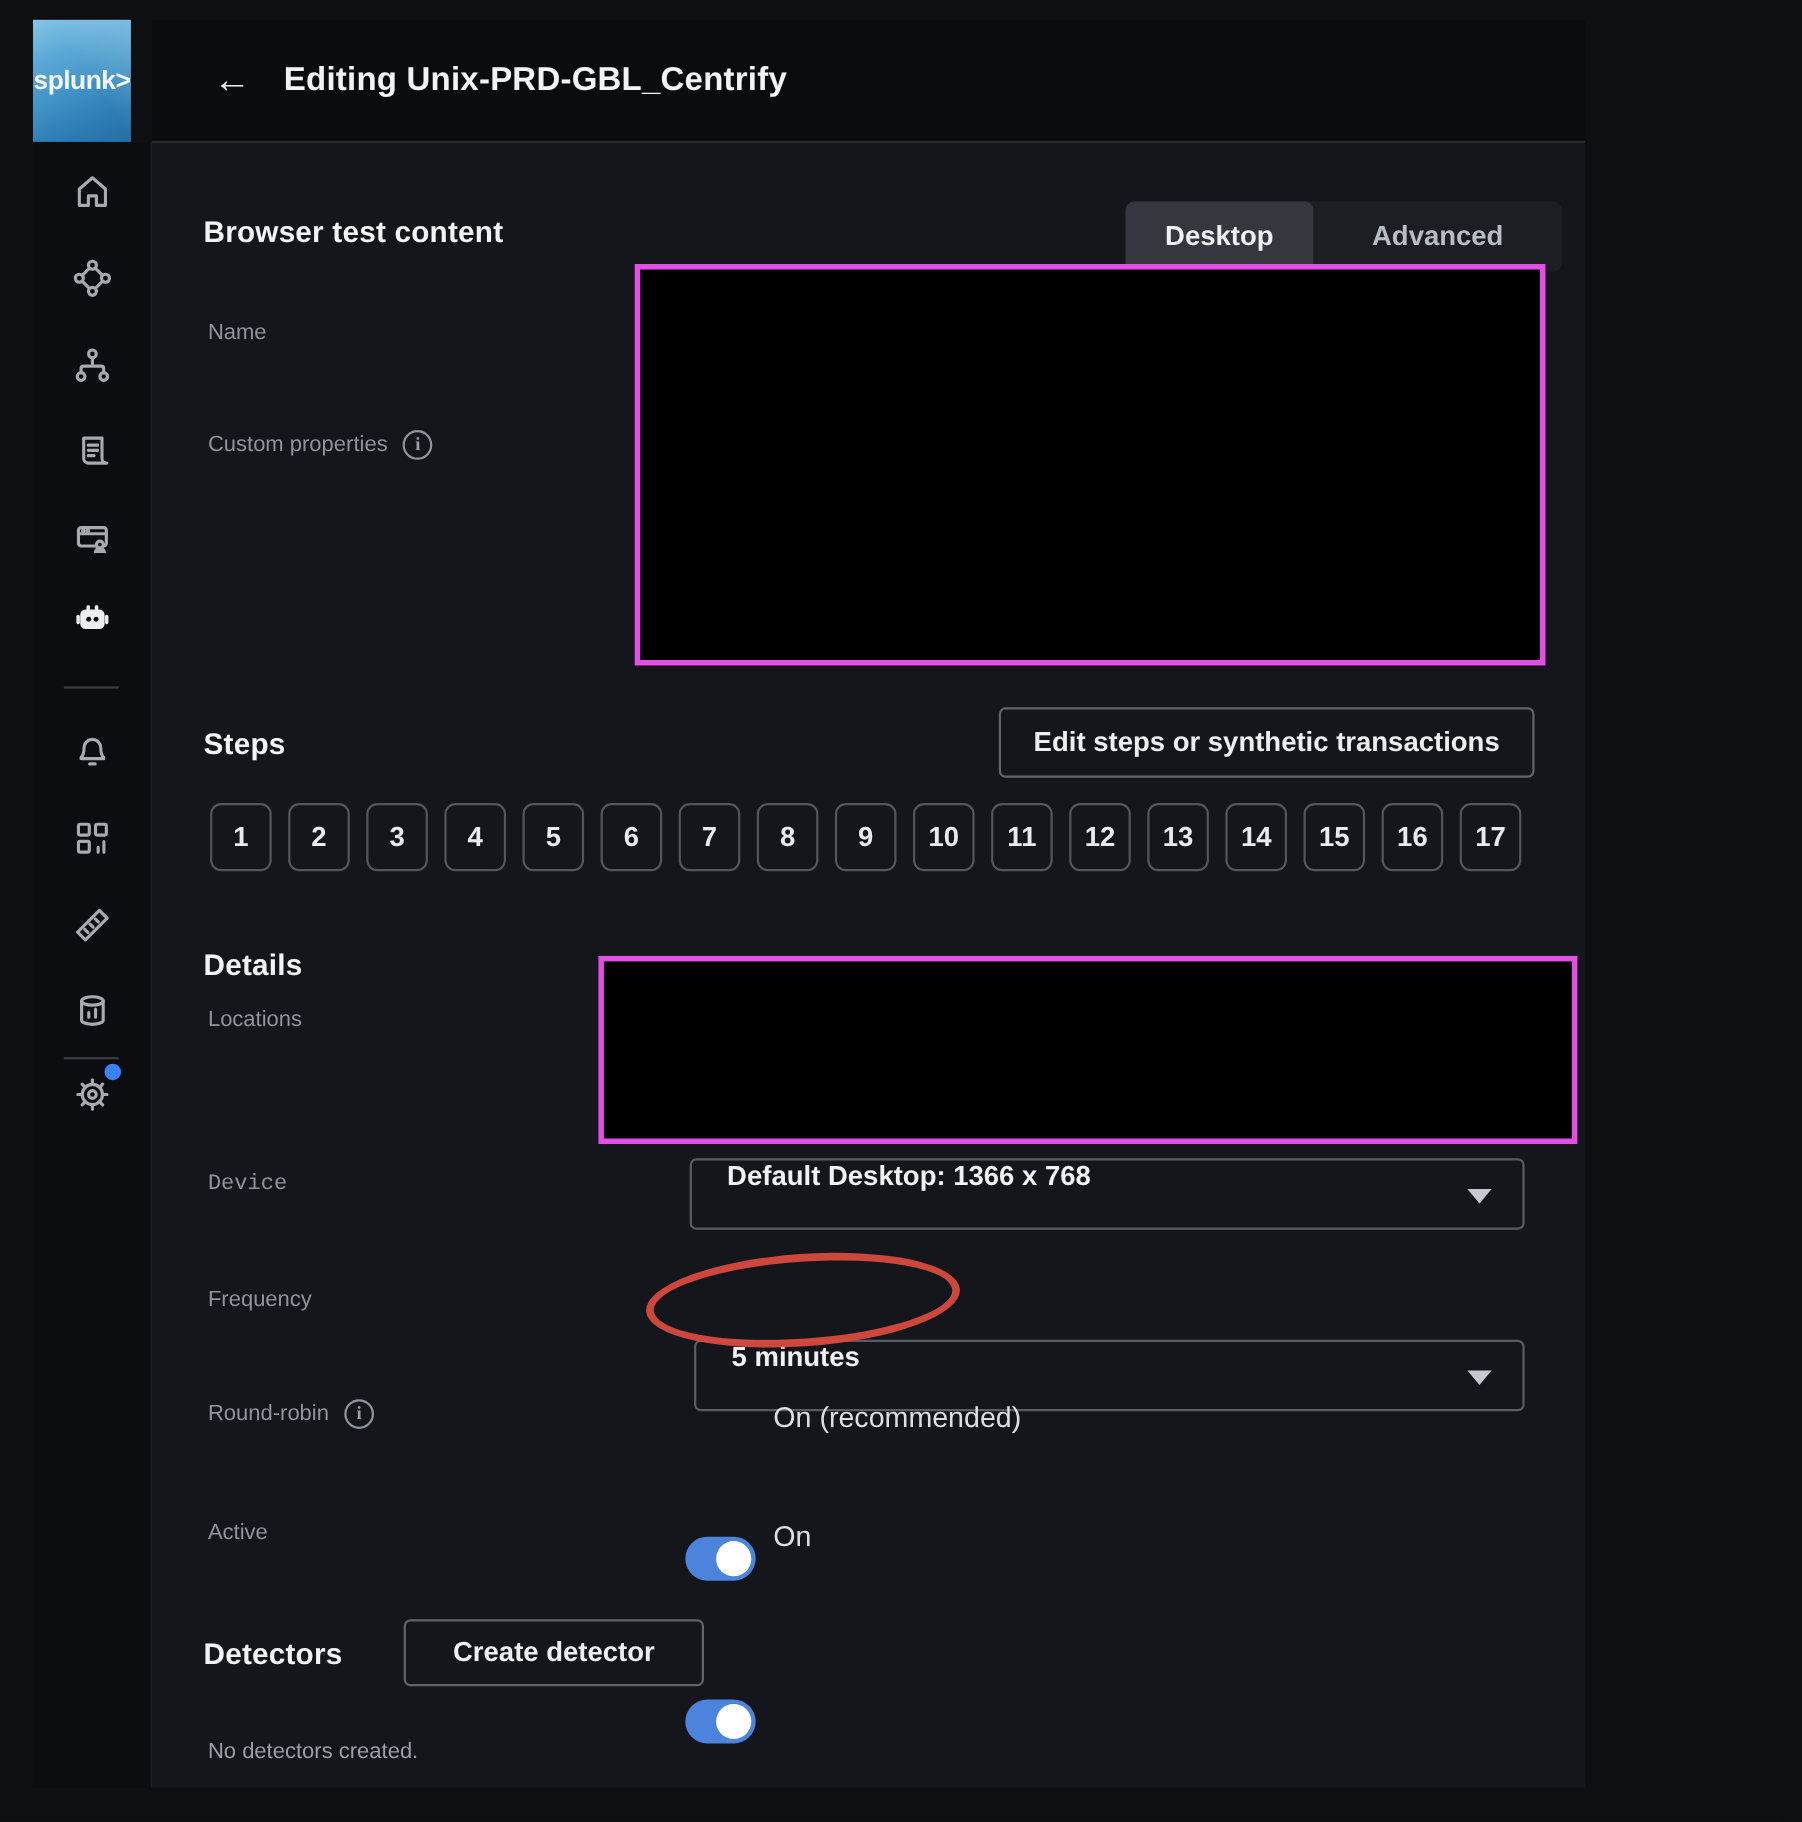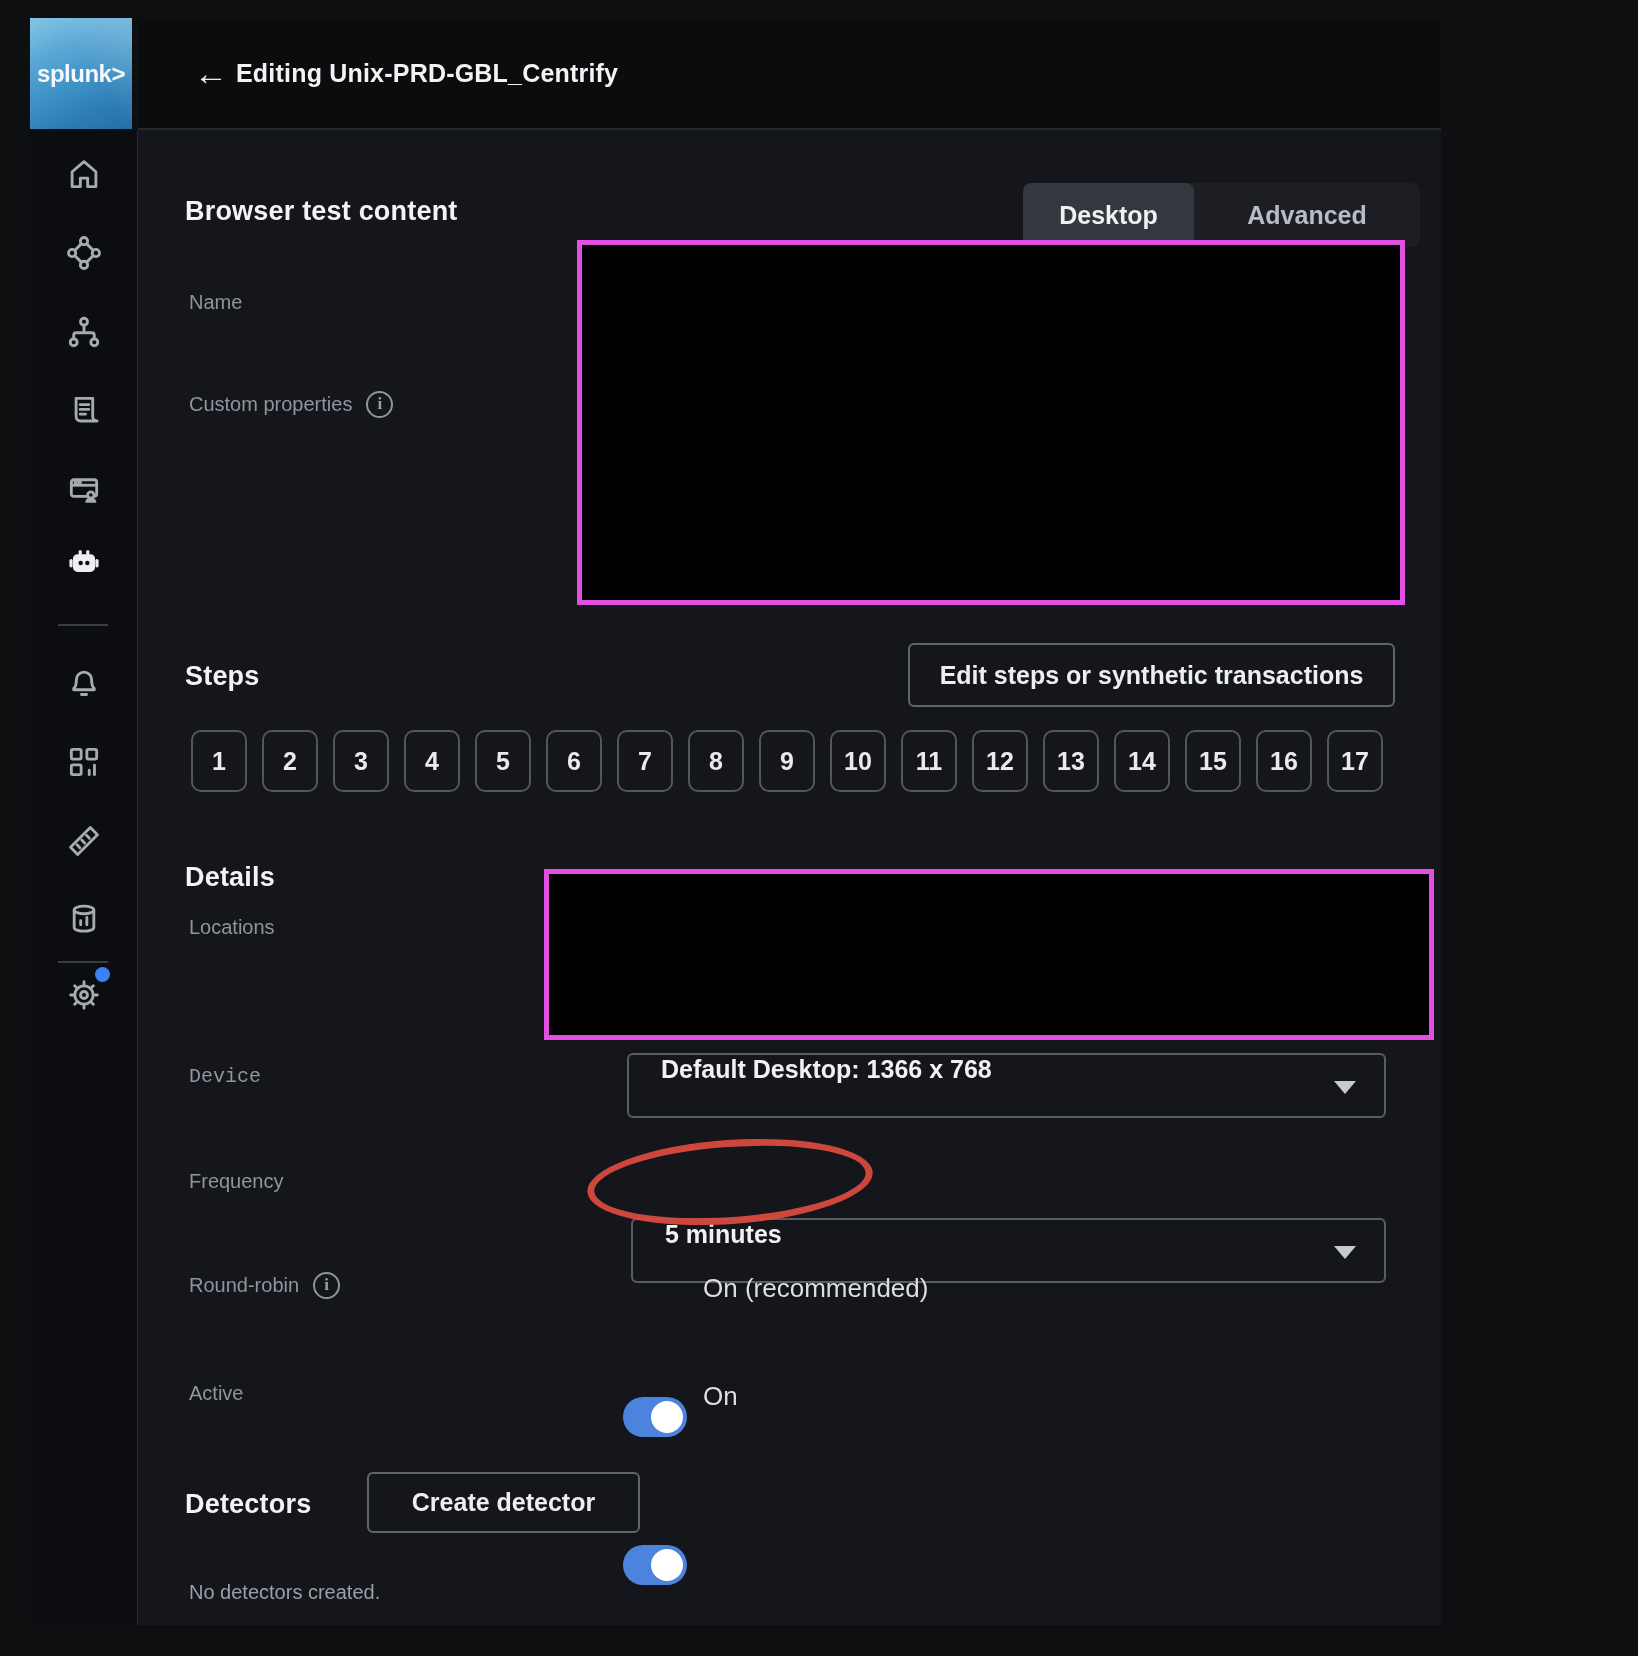--- a/index.html
+++ b/index.html
@@ -6,36 +6,36 @@
   html,body { width:1638px; height:1656px; }
   body {
     background:#0e0f11;
     font-family:"Liberation Sans", sans-serif;
     position:relative;
     overflow:hidden;
     color:#e8eaec;
   }
   
   .logo {
-    position:absolute; left:30px; top:18px; width:102px; height:111px;
+    position:absolute; left:30px; top:18px; width:89px; height:111px;
     background:linear-gradient(155deg,#85c6e5 0%,#5aa8d6 28%,#3f92c6 55%,#2e7cb4 78%,#266da5 100%);
     display:flex; align-items:center; justify-content:center;
   }
   .logo::before{
     content:""; position:absolute; inset:0;
     background:linear-gradient(235deg, rgba(255,255,255,0.22) 0%, rgba(255,255,255,0.0) 45%);
   }
   .logo span { color:#f4f8fb; font-weight:700; font-size:24px; letter-spacing:-0.5px; position:relative; }
   .header {
     position:absolute; left:138px; top:18px; width:1303px; height:112px;
     background:#0a0c0e; border-bottom:2px solid #26292e;
     display:flex; align-items:center;
   }
   .back { width:34px; height:34px; margin-left:56px; color:#e8eaec; font-size:34px; line-height:34px; text-align:center; cursor:pointer; }
-  .hdr-title { margin-left:8px; font-size:25px; font-weight:700; color:#f2f3f5; letter-spacing:0.2px; }
+  .hdr-title { margin-left:30px; font-size:30px; font-weight:700; color:#f2f3f5; letter-spacing:0.2px; }
   
   .sidebar {
     position:absolute; left:30px; top:130px; width:108px; height:1495px;
     background:#0b0d10; border-right:1px solid #24272c;
   }
   .nav-ic { position:absolute; left:35px; width:38px; height:38px; }
   .nav-ic svg { width:38px; height:38px; display:block; }
   .sb-divider { position:absolute; left:28px; width:50px; height:2px; background:#3a3d42; }
   .badge-dot { position:absolute; width:15px; height:15px; border-radius:50%; }
   

